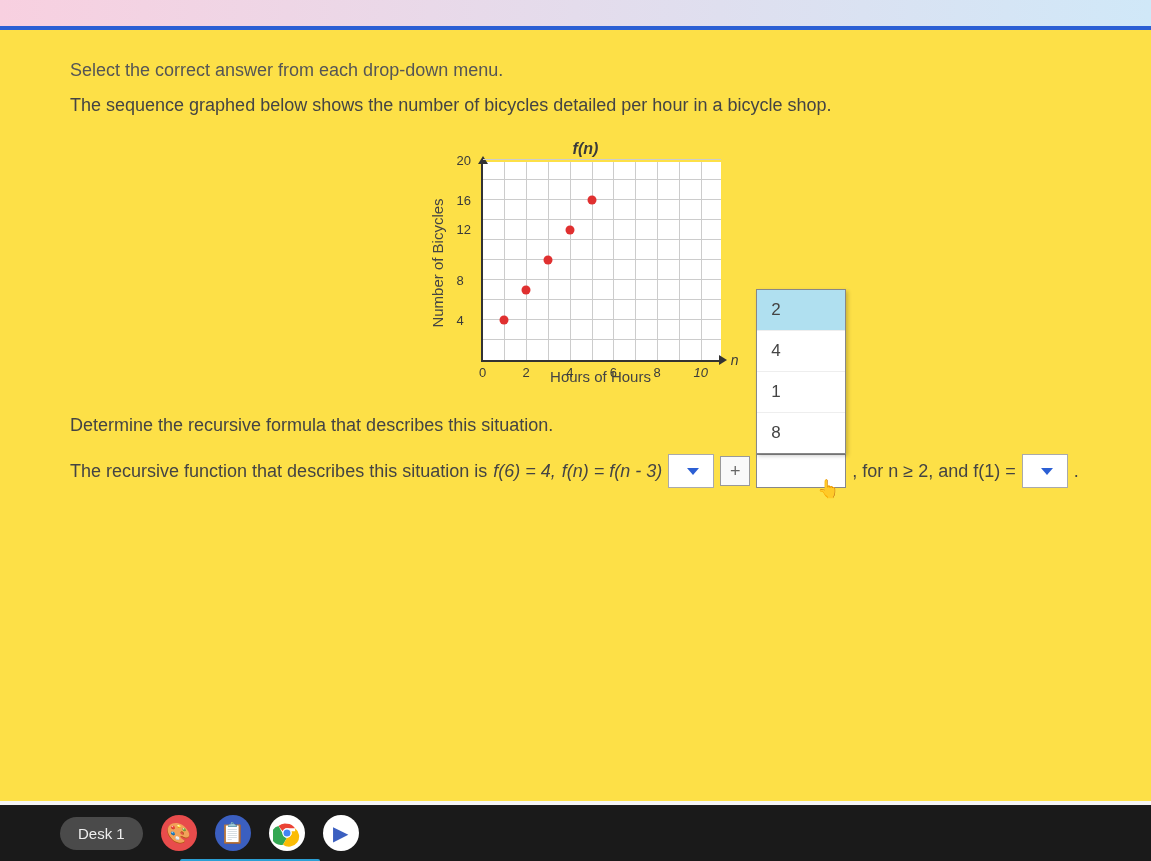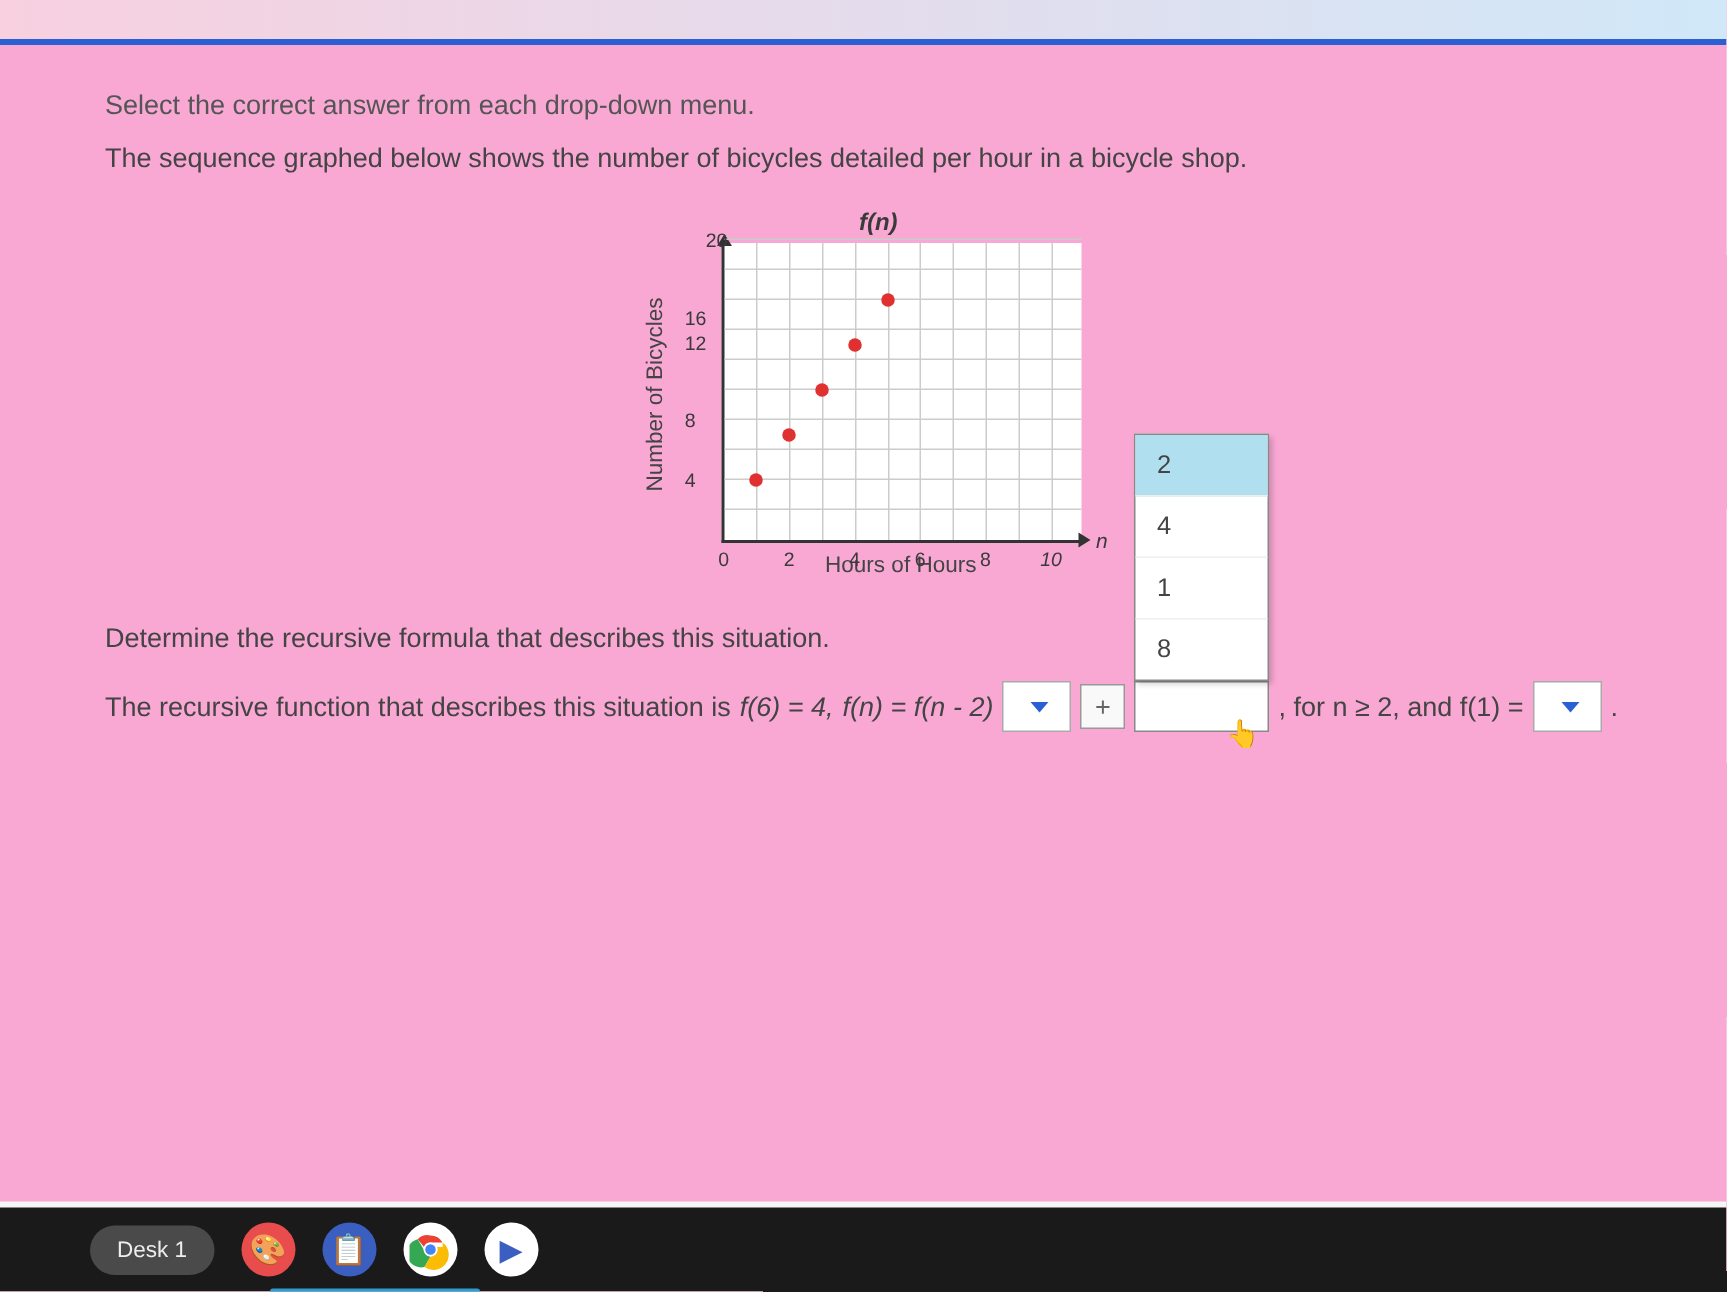--- a/index.html
+++ b/index.html
@@ -12,21 +12,21 @@
     overflow: hidden;
     position: relative;
   }
   .top-bar {
     height: 30px;
     background: linear-gradient(to right, #f8d0e0, #d0e8f8);
     border-bottom: 4px solid #2b5fd4;
   }
   .content {
     padding: 30px 50px 20px 70px;
-    background: #f9a8d4;
+    background: #fde047;
     height: calc(100% - 90px);
     position: relative;
   }
   .instruction { font-size: 18px; color: #555; margin-bottom: 14px; }
   .problem-text { font-size: 18px; color: #444; margin-bottom: 24px; }
   .chart-wrap { display: flex; justify-content: center; margin: 10px 0 30px 0; align-items: center; }
   .chart-title { font-weight: bold; font-size: 16px; text-align: center; margin-bottom: 4px; font-style: italic; }
   .chart-container { position: relative; }
   .ylabel {
     position: absolute;
@@ -143,40 +143,40 @@
           <div class="grid-line-h" style="bottom: 180px;"></div>
           <div class="grid-line-h" style="bottom: 200px;"></div>
           <div class="tick-x" style="left: 43.6364px;">2</div>
           <div class="tick-x" style="left: 87.2727px;">4</div>
           <div class="tick-x" style="left: 130.909px;">6</div>
           <div class="tick-x" style="left: 174.545px;">8</div>
           <div class="tick-x" style="left: 218.182px; font-style: italic;">10</div>
           <div class="tick-y" style="bottom: 40px;">4</div>
           <div class="tick-y" style="bottom: 80px;">8</div>
           <div class="tick-y" style="bottom: 131px;">12</div>
-          <div class="tick-y" style="bottom: 148px;">16</div>
-          <div class="tick-y" style="bottom: 200px; margin-left: 14px;">20</div>
+          <div class="tick-y" style="bottom: 160px;">16</div>
+          <div class="tick-y" style="bottom: 200px;">20</div>
           <div class="tick-x" style="left: 0px; bottom: -20px;">0</div>
           <div class="point" style="left: 21.8182px; bottom: 40px;"></div>
           <div class="point" style="left: 43.6364px; bottom: 70px;"></div>
           <div class="point" style="left: 65.4545px; bottom: 100px;"></div>
           <div class="point" style="left: 87.2727px; bottom: 130px;"></div>
           <div class="point" style="left: 109.091px; bottom: 160px;"></div>
         </div>
       <div class="xlabel" style="margin-left:30px;">Hours of Hours</div>
     </div>
   </div>
 
   <div class="question-block">
     <p class="q-line">Determine the recursive formula that describes this situation.</p>
 
     <div class="answer-row">
       <span>The recursive function that describes this situation is </span>
       <span style="font-style:italic;">f(6) = 4,</span>
-      <span style="font-style:italic;">f(n) = f(n - 2)</span>
+      <span style="font-style:italic;">f(n) = f(n - 3)</span>
 
       <span class="dd-trigger">
         <span class="caret"></span>
       </span>
 
       <span class="plus-box">+</span>
 
       <span style="position:relative; display:inline-block; width:90px; height:34px;">
         <div class="dd-list" id="dd2-list">
             <div class="dd-item hover">2</div>

